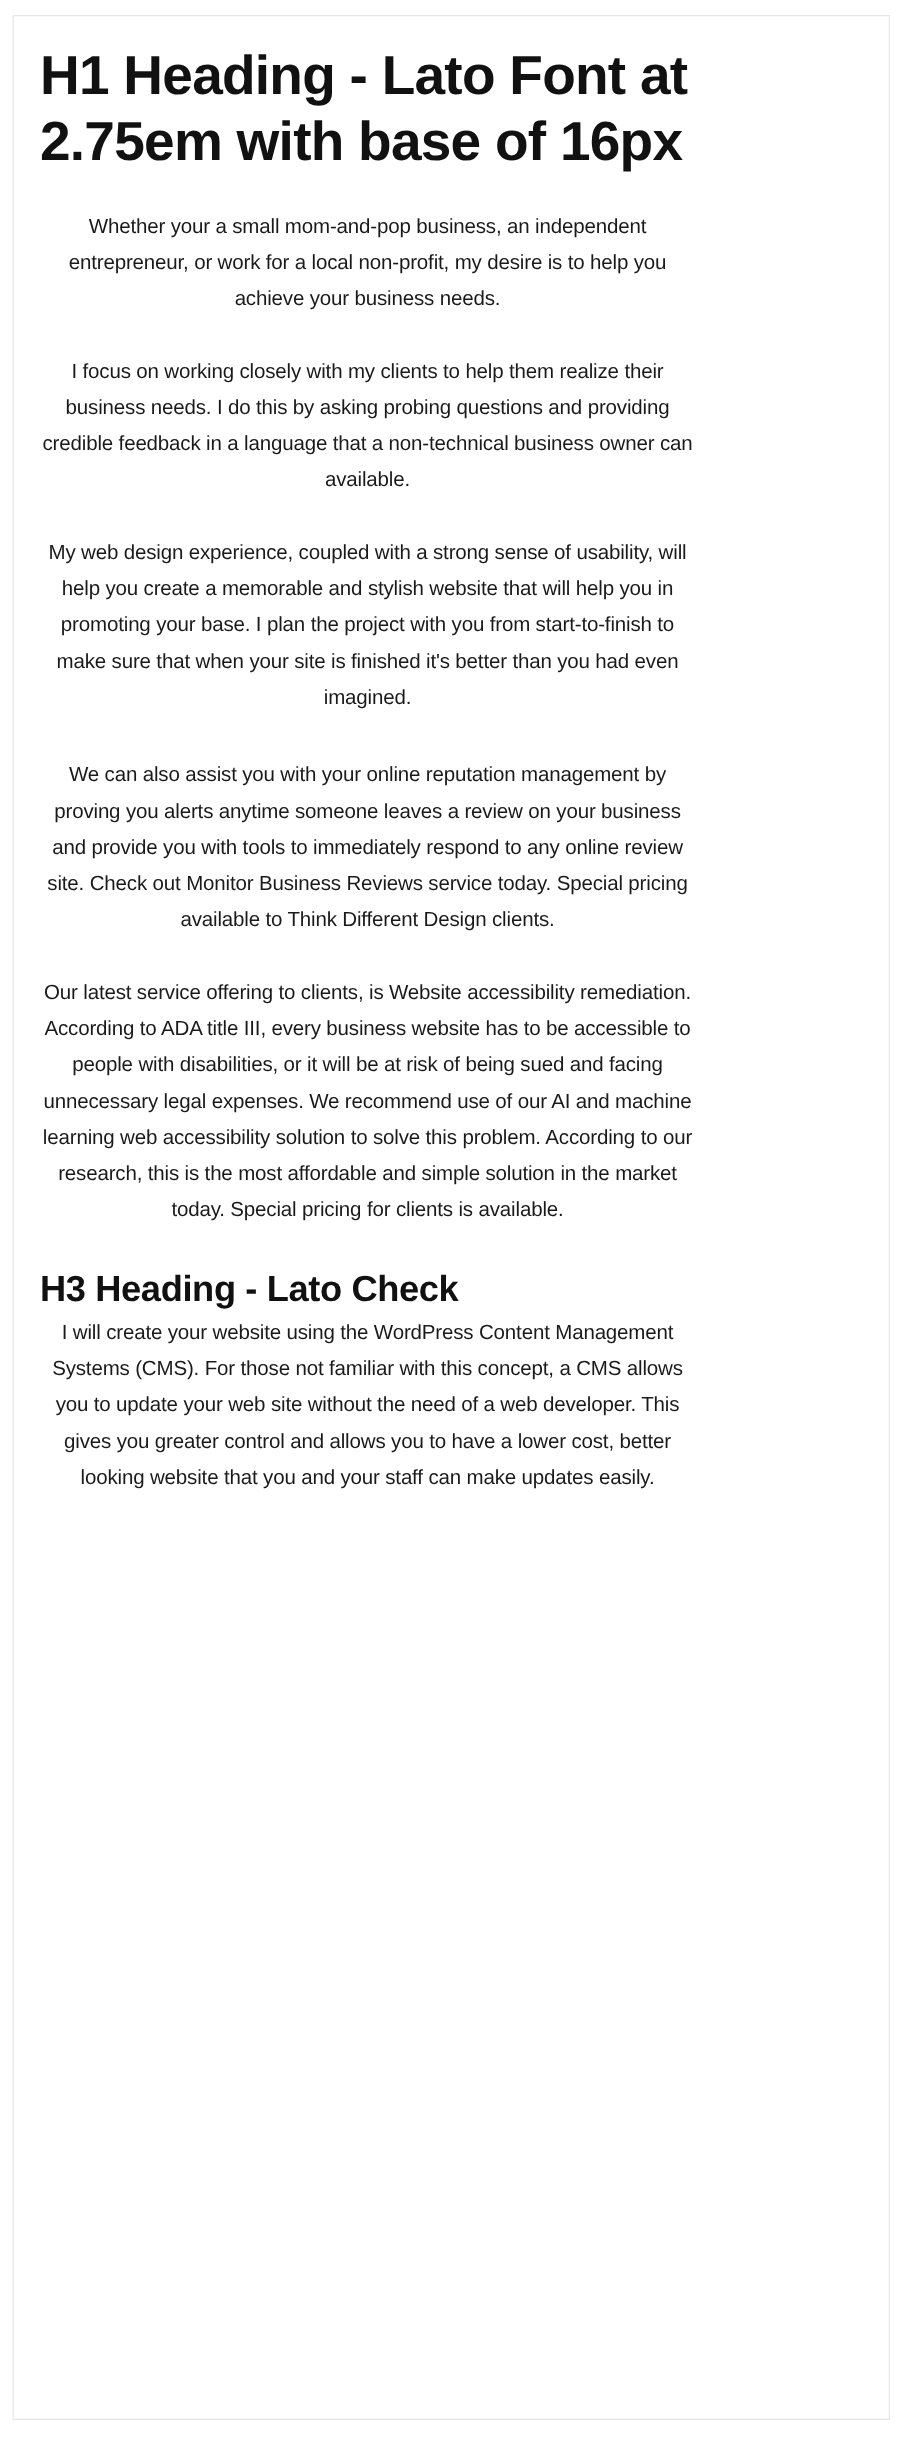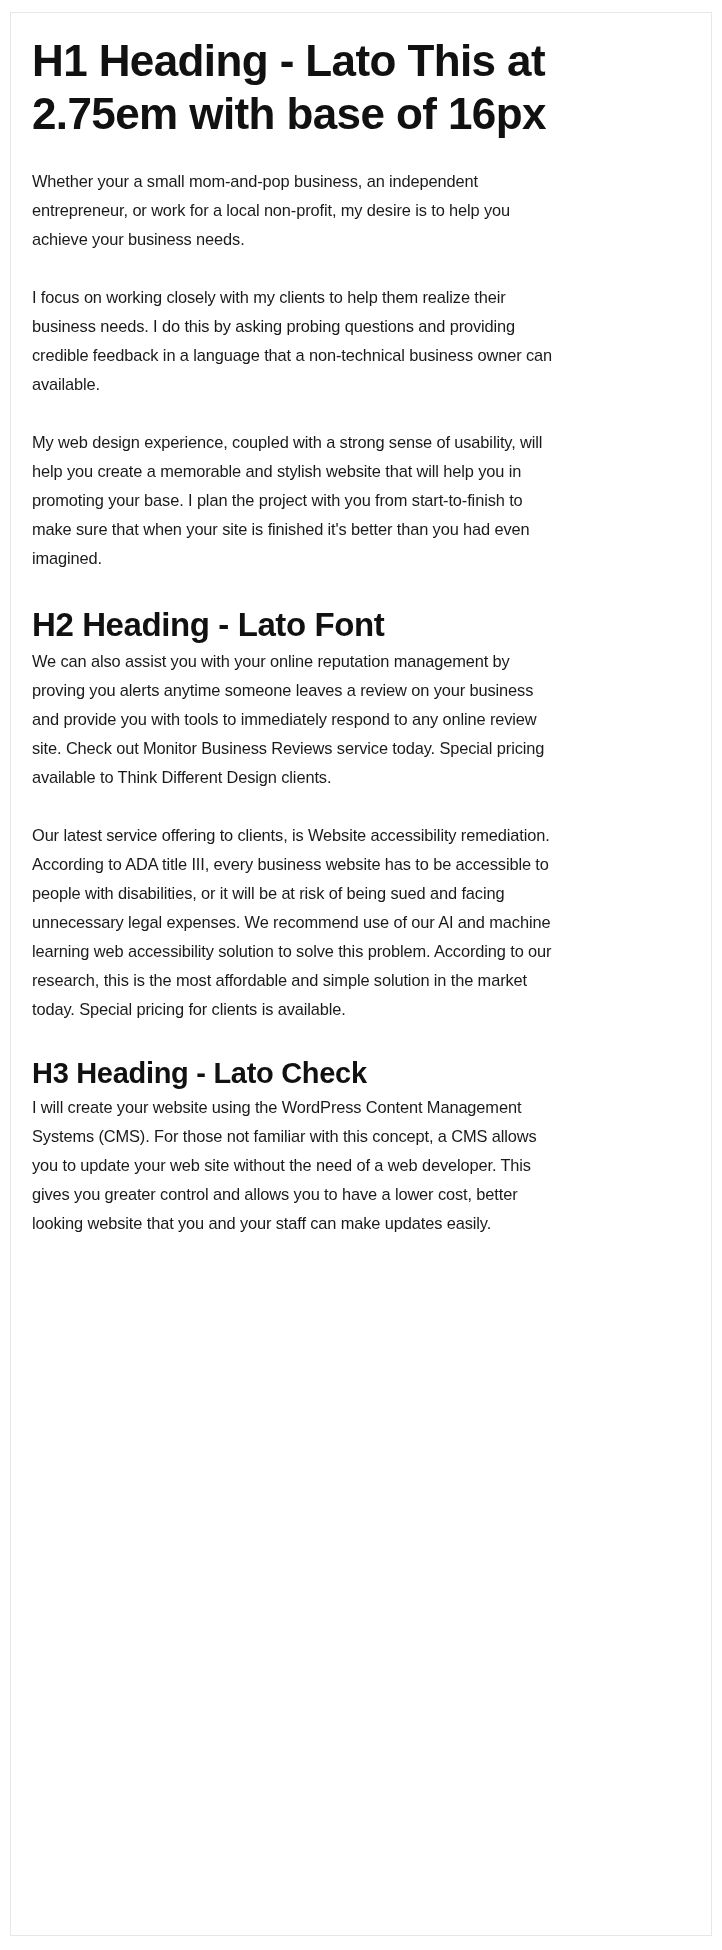--- a/index.html
+++ b/index.html
@@ -68,52 +68,52 @@
   .body-text {
     margin: 0;
     padding: 0;
     font-family: "Liberation Sans", sans-serif;
     font-size: 16.4px;
     line-height: 29px;
     font-weight: 400;
     color: #1a1a1a;
     letter-spacing: -0.12px;
     max-width: 524px;
+    text-align: center;
   }
 
   .gap-h1-to-p   { height: 26px; }
   .gap-para      { height: 29px; }
   .gap-before-h2 { height: 31px; }
   .gap-h2-to-p   { height: 2px; }
   .gap-before-h3 { height: 31px; }
   .gap-h3-to-p   { height: 2px; }
 </style>
 </head>
 <body>
 
 <div class="page-card">
   <div class="content">
 
-    <h1 class="h1">H1 Heading - Lato This at 2.75em with base of 16px</h1>
+    <h1 class="h1">H1 Heading - Lato Font at 2.75em with base of 16px</h1>
 
     <div class="gap-h1-to-p"></div>
 
     <p class="body-text">Whether your a small mom-and-pop business, an independent entrepreneur, or work for a local non-profit, my desire is to help you achieve your business needs.</p>
 
     <div class="gap-para"></div>
 
     <p class="body-text">I focus on working closely with my clients to help them realize their business needs. I do this by asking probing questions and providing credible feedback in a language that a non-technical business owner can available.</p>
 
     <div class="gap-para"></div>
 
     <p class="body-text">My web design experience, coupled with a strong sense of usability, will help you create a memorable and stylish website that will help you in promoting your base. I plan the project with you from start-to-finish to make sure that when your site is finished it's better than you had even imagined.</p>
 
     <div class="gap-before-h2"></div>
 
-    <h2 class="h2">H2 Heading - Lato Font</h2>
 
     <div class="gap-h2-to-p"></div>
 
     <p class="body-text">We can also assist you with your online reputation management by proving you alerts anytime someone leaves a review on your business and provide you with tools to immediately respond to any online review site. Check out Monitor Business Reviews service today. Special pricing available to Think Different Design clients.</p>
 
     <div class="gap-para"></div>
 
     <p class="body-text">Our latest service offering to clients, is Website accessibility remediation. According to ADA title III, every business website has to be accessible to people with disabilities, or it will be at risk of being sued and facing unnecessary legal expenses. We recommend use of our AI and machine learning web accessibility solution to solve this problem. According to our research, this is the most affordable and simple solution in the market today. Special pricing for clients is available.</p>
 
     <div class="gap-before-h3"></div>

